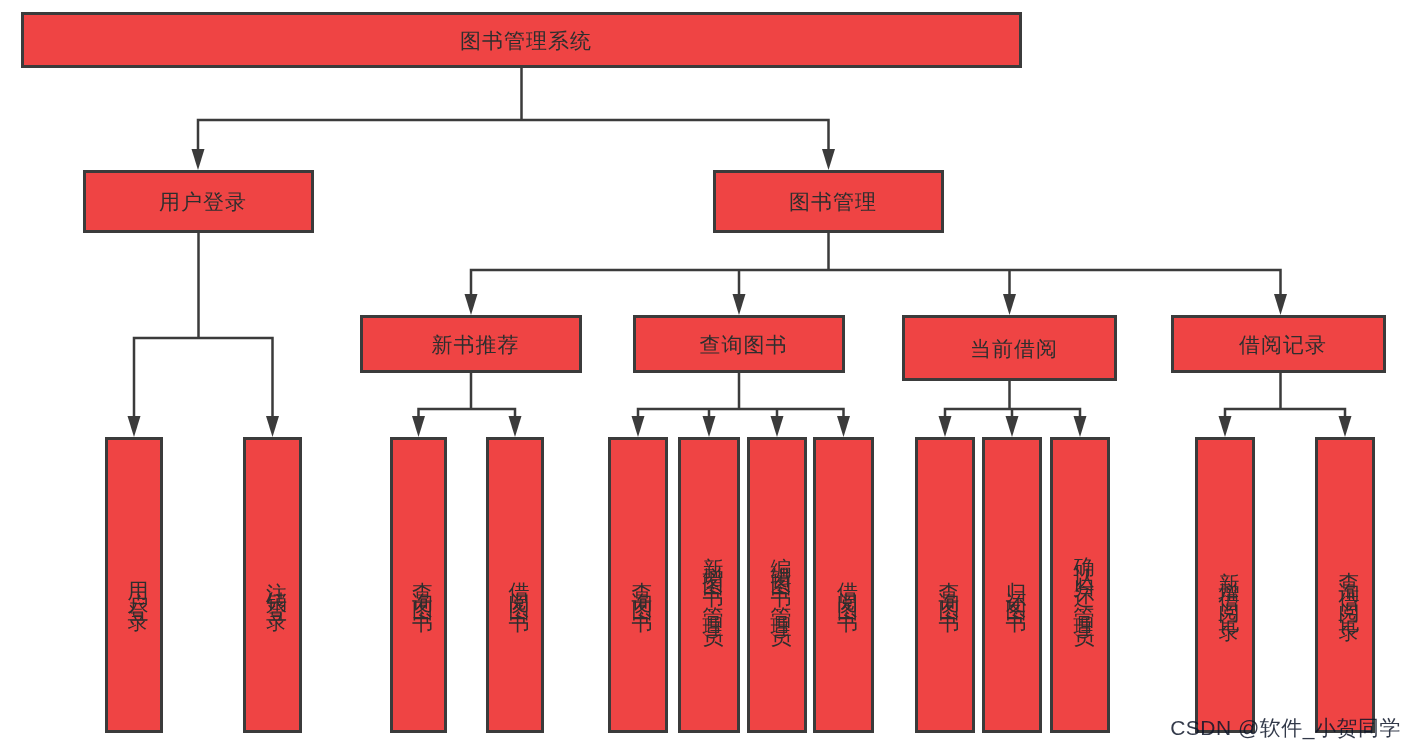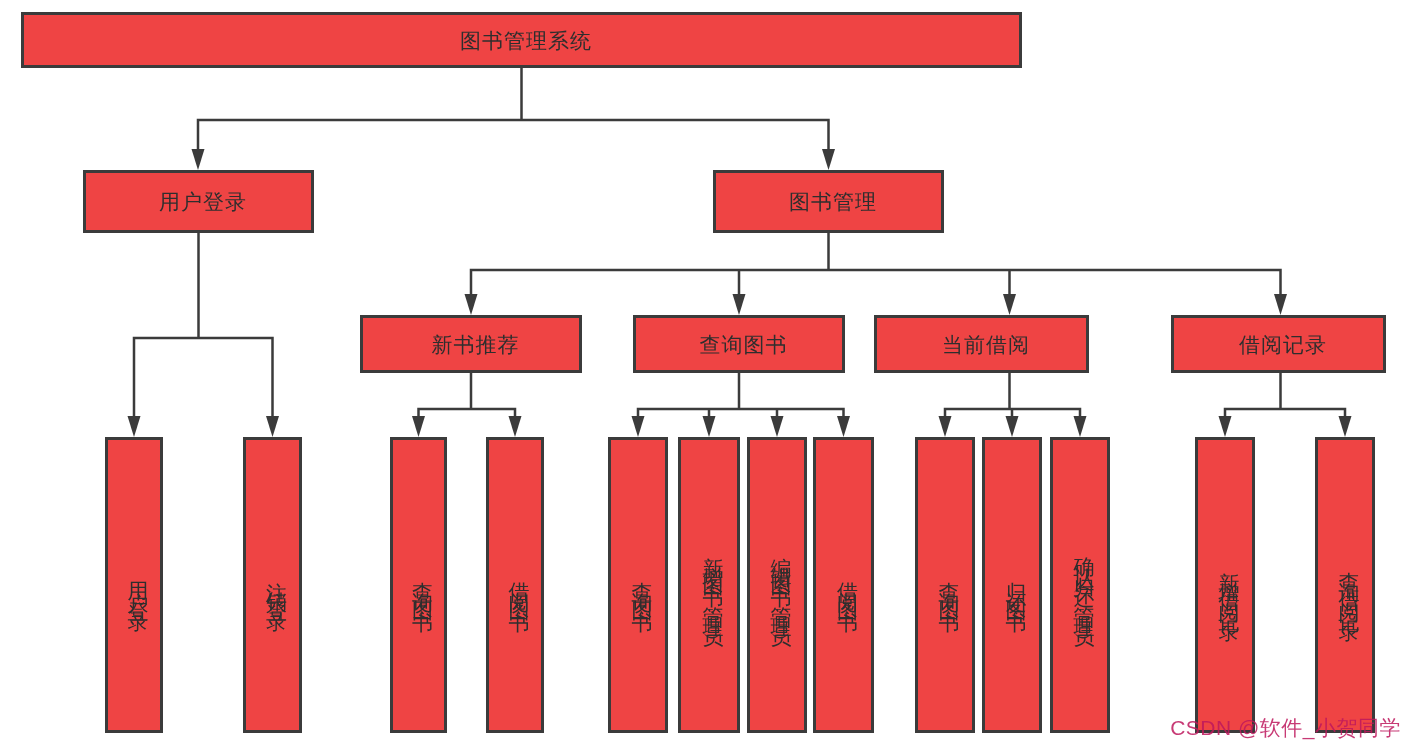--- a/index.html
+++ b/index.html
@@ -32,21 +32,21 @@
     text-orientation:mixed;
     letter-spacing:10px;
     font-size:21px;
   }
   #watermark{
     position:absolute;
     right:4px;
     top:714px;
     z-index:5;
     font-size:21px;
-    color:#be185d;
+    color:#0f172a;
     opacity:0.85;
     letter-spacing:0.5px;
   }
 </style>
 </head>
 <body>
 
 <div id="canvas">
 
   <svg id="conn" width="1405" height="747" viewBox="0 0 1405 747">
@@ -90,21 +90,21 @@
       <polygon points="1338.5,416 1351.5,416 1345,437" fill="#3b3b3b"></polygon>
     </svg>
 
   <div class="node" style="left:21px;top:12px;width:1001px;height:56px">图书管理系统</div>
 
   <div class="node" style="left:83px;top:170px;width:231px;height:63px">用户登录</div>
   <div class="node" style="left:360px;top:315px;width:222px;height:58px">新书推荐</div>
 
   <div class="node" style="left:713px;top:170px;width:231px;height:63px">图书管理</div>
   <div class="node" style="left:633px;top:315px;width:212px;height:58px">查询图书</div>
-  <div class="node" style="left:874px;top:315px;width:215px;height:58px">当前借阅</div>
+  <div class="node" style="left:902px;top:315px;width:215px;height:66px">当前借阅</div>
   <div class="node" style="left:1171px;top:315px;width:215px;height:58px">借阅记录</div>
 
   <div class="node vert" style="left:105px;top:437px;width:58px;height:296px">用户登录</div>
   <div class="node vert" style="left:243px;top:437px;width:59px;height:296px">注销登录</div>
 
   <div class="node vert" style="left:390px;top:437px;width:57px;height:296px">查询图书</div>
   <div class="node vert" style="left:486px;top:437px;width:58px;height:296px">借阅图书</div>
 
   <div class="node vert" style="left:608px;top:437px;width:60px;height:296px">查询图书</div>
   <div class="node vert" style="left:678px;top:437px;width:62px;height:296px">新增图书（管理员）</div>

